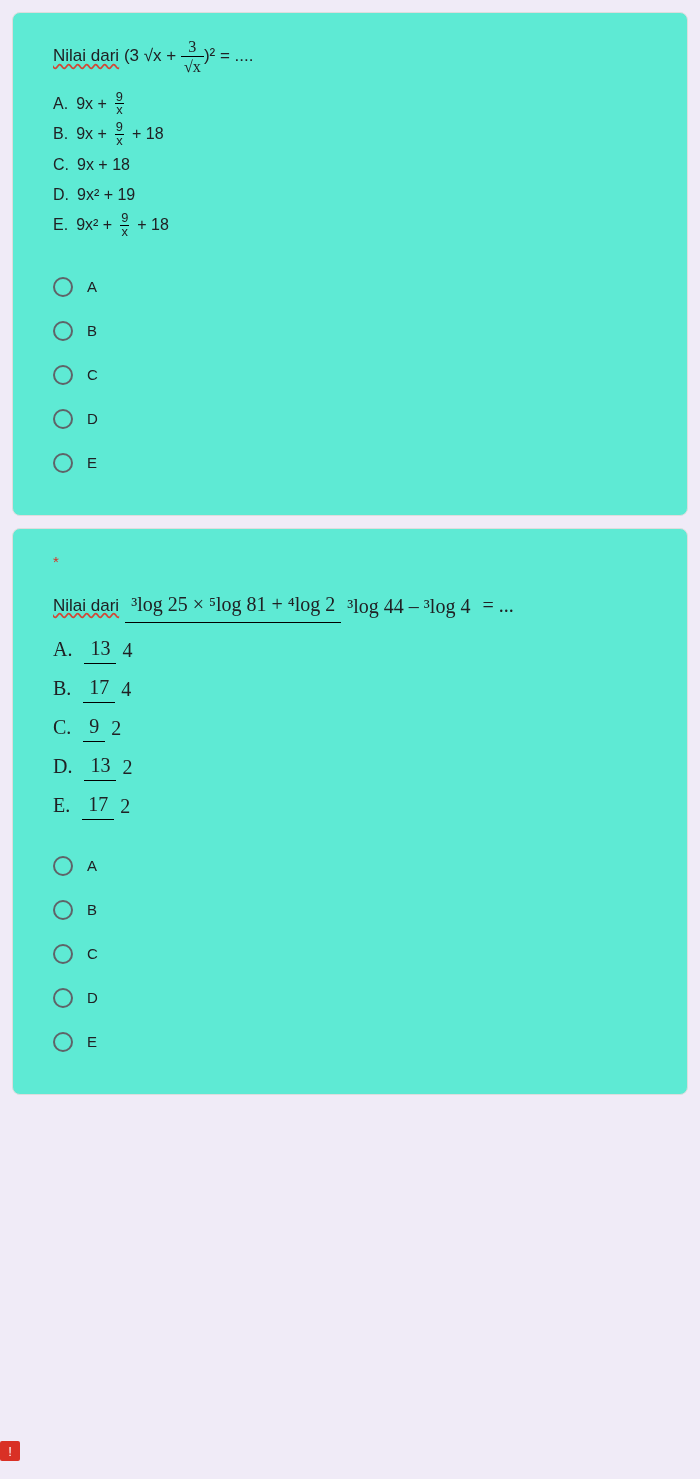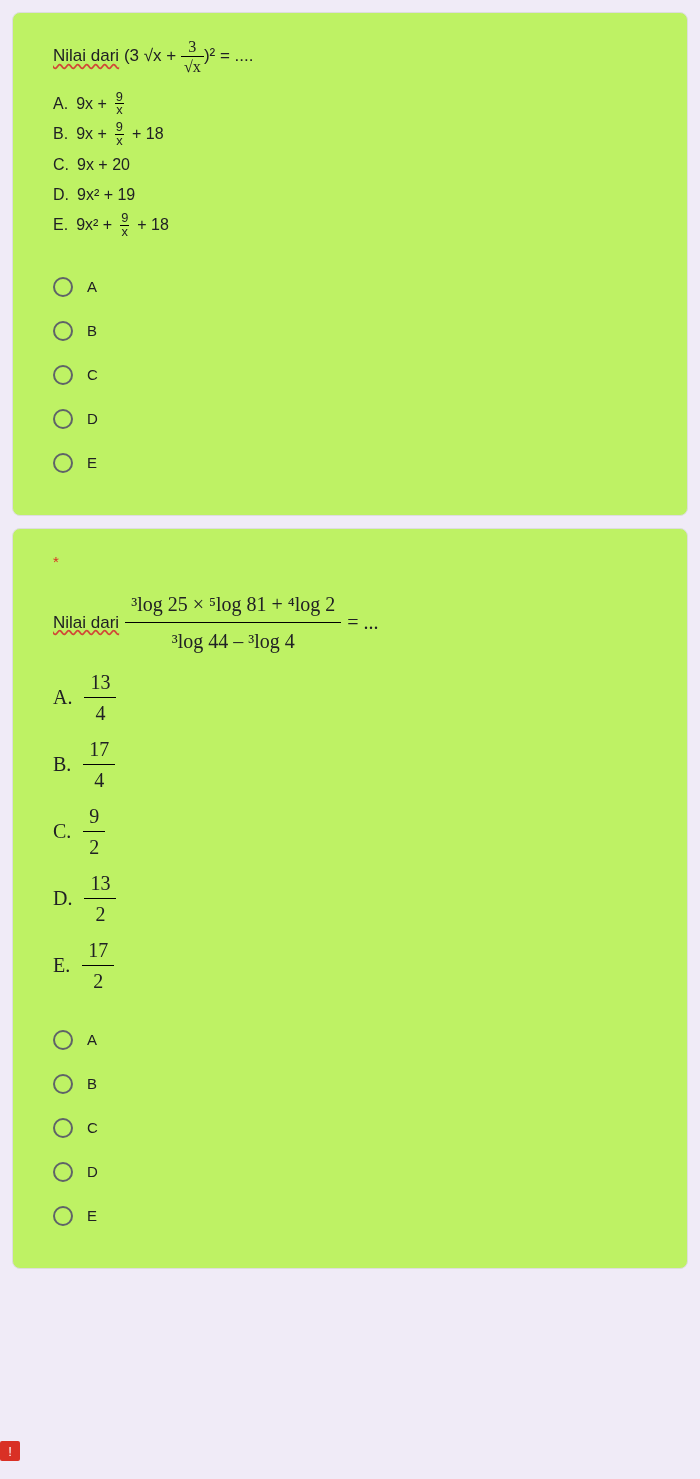--- a/index.html
+++ b/index.html
@@ -4,21 +4,21 @@
 <style>
   * { box-sizing: border-box; }
   body {
     margin: 0;
     padding: 0;
     font-family: Arial, sans-serif;
     background: #f0ebf7;
     width: 700px;
   }
   .card {
-    background: #bef264;
+    background: #5eead4;
     border-radius: 8px;
     margin: 12px;
     padding: 24px 30px 30px 40px;
     border: 1px solid #ddd;
     position: relative;
   }
   .required-star {
     color: #d93025;
     font-size: 15px;
     margin-bottom: 18px;
@@ -70,21 +70,21 @@
     display: inline-flex;
     flex-direction: column;
     vertical-align: middle;
     text-align: center;
     font-size: 0.95em;
   }
   .frac .num { border-bottom: 1.2px solid #000; padding: 0 3px; line-height: 1.2; }
   .frac .den { padding: 0 3px; line-height: 1.2; }
   .bigfrac {
     display: inline-flex;
-    flex-direction: column;
+    flex-direction: row;
     vertical-align: middle;
     text-align: center;
     font-size: 20px;
     font-family: 'Times New Roman', serif;
     margin: 0 6px;
   }
   .bigfrac .num { border-bottom: 1.5px solid #000; padding: 0 6px 2px; }
   .bigfrac .den { padding: 2px 6px 0; }
   .serif { font-family: 'Times New Roman', serif; }
   .error-badge {
@@ -138,21 +138,21 @@
       <span>B.</span>
       <span>9x +</span>
       <span class="smallfrac">
           <span class="num">9</span>
           <span class="den">x</span>
         </span>
       <span>+ 18</span>
     </div>
     <div>
       <span>C.</span>
-      <span>9x + 20</span>
+      <span>9x + 18</span>
     </div>
     <div>
       <span>D.</span>
       <span>9x² + 19</span>
     </div>
     <div>
       <span>E.</span>
       <span>9x² +</span>
       <span class="smallfrac">
           <span class="num">9</span>

